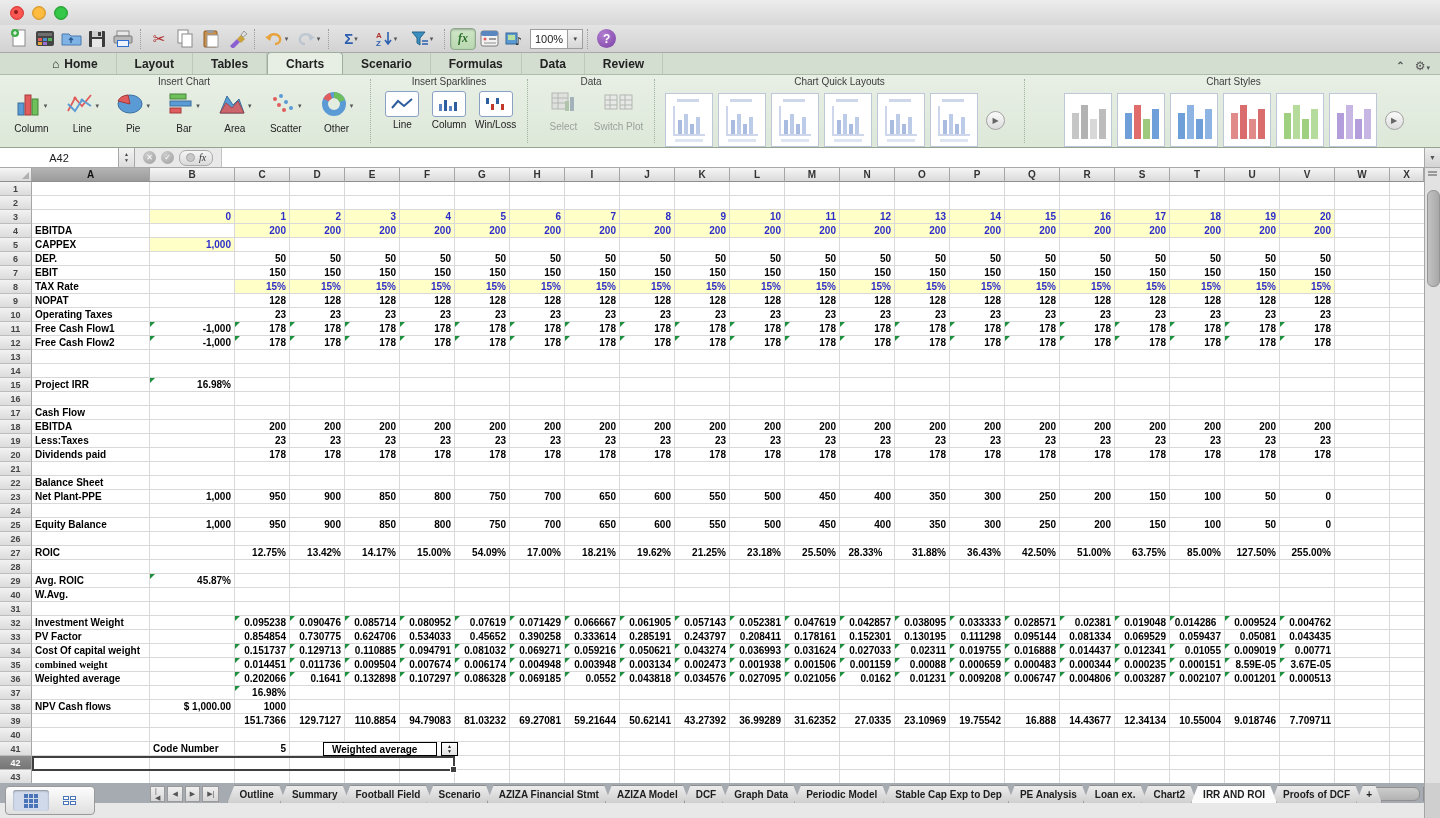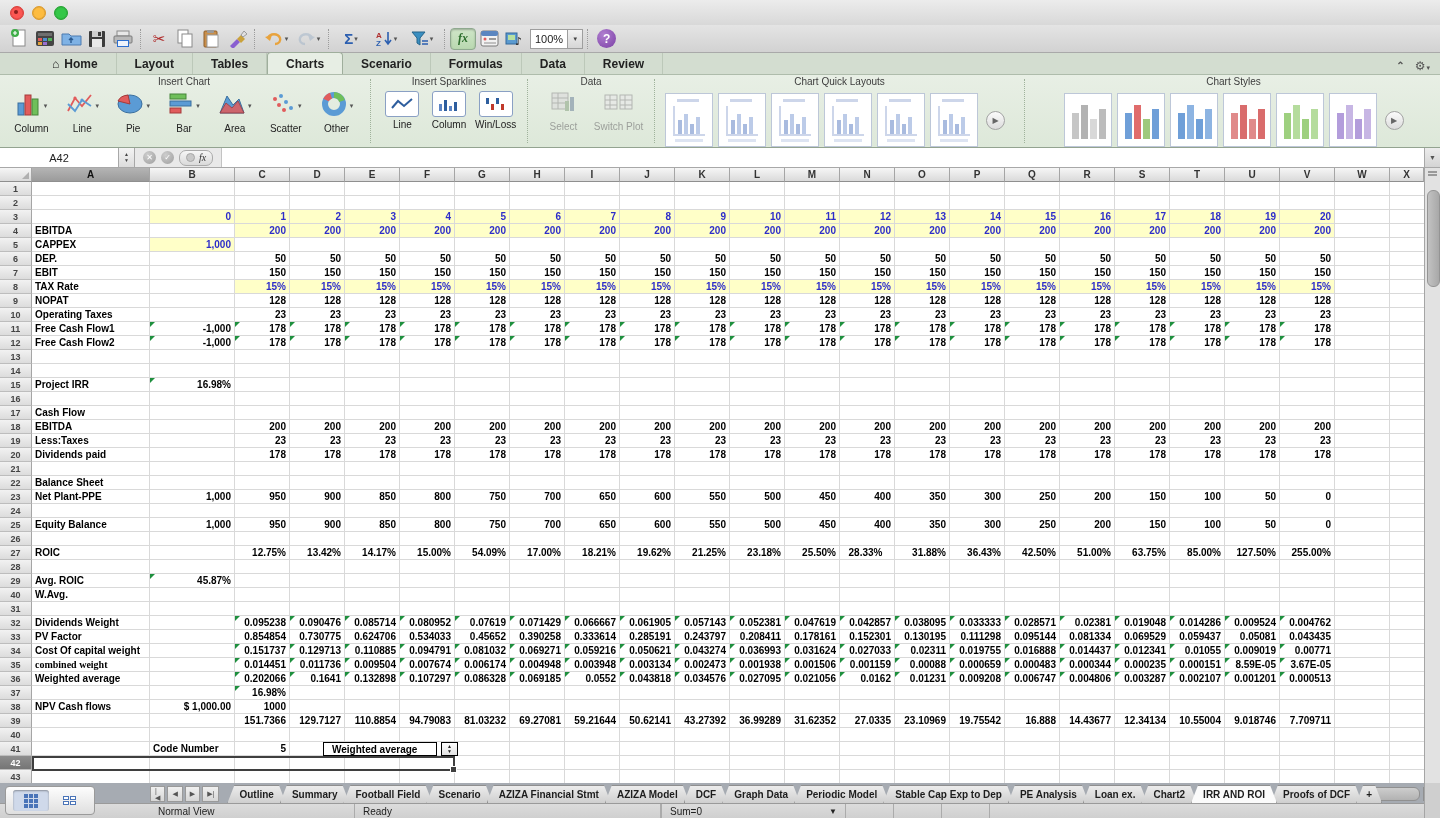--- a/index.html
+++ b/index.html
@@ -1452,40 +1452,40 @@
         <div class="c num" style="width: 55px;"></div>
         <div class="c num" style="width: 55px;"></div>
         <div class="c num" style="width: 55px;"></div>
         <div class="c num" style="width: 55px;"></div>
         <div class="c num" style="width: 55px;"></div>
         <div class="c" style="width: 55px;"></div>
         <div class="c" style="width: 34px; border-right: none;"></div>
       </div>
       <div class="g-row">
         <div class="rowhdr">32</div>
-        <div class="c lab" style="width: 118px;">Dividends Weight</div>
+        <div class="c lab" style="width: 118px;">Investment Weight</div>
         <div class="c num" style="width: 85px;"></div>
         <div class="c num flag" style="width: 55px;">0.095238</div>
         <div class="c num flag" style="width: 55px;">0.090476</div>
         <div class="c num flag" style="width: 55px;">0.085714</div>
         <div class="c num flag" style="width: 55px;">0.080952</div>
         <div class="c num flag" style="width: 55px;">0.07619</div>
         <div class="c num flag" style="width: 55px;">0.071429</div>
         <div class="c num flag" style="width: 55px;">0.066667</div>
         <div class="c num flag" style="width: 55px;">0.061905</div>
         <div class="c num flag" style="width: 55px;">0.057143</div>
         <div class="c num flag" style="width: 55px;">0.052381</div>
         <div class="c num flag" style="width: 55px;">0.047619</div>
         <div class="c num flag" style="width: 55px;">0.042857</div>
         <div class="c num flag" style="width: 55px;">0.038095</div>
         <div class="c num flag" style="width: 55px;">0.033333</div>
         <div class="c num flag" style="width: 55px;">0.028571</div>
         <div class="c num flag" style="width: 55px;">0.02381</div>
         <div class="c num flag" style="width: 55px;">0.019048</div>
-        <div class="c num flag" style="width: 55px;">0.014286</div>
+        <div class="c num flag" style="width: 55px; text-align: center;">0.014286</div>
         <div class="c num flag" style="width: 55px;">0.009524</div>
         <div class="c num flag" style="width: 55px;">0.004762</div>
         <div class="c" style="width: 55px;"></div>
         <div class="c" style="width: 34px; border-right: none;"></div>
       </div>
       <div class="g-row">
         <div class="rowhdr">33</div>
         <div class="c lab" style="width: 118px;">PV Factor</div>
         <div class="c num" style="width: 85px;"></div>
         <div class="c num" style="width: 55px;">0.854854</div>
@@ -1841,31 +1841,15 @@
     <span class="vbtn">
         <span class="vgrid" style="grid-template-columns:repeat(2,6px);">
           <i style="background:#fff;border:1px solid #4a74b8;"></i>
           <i style="background:#fff;border:1px solid #4a74b8;"></i>
           <i style="background:#fff;border:1px solid #4a74b8;"></i>
           <i style="background:#fff;border:1px solid #4a74b8;"></i>
         </span>
       </span>
   </div>
 
-  <div class="statusbar">
-    <div class="ssec first">
-        <span>Normal View</span>
-      </div>
-    <div class="ssec ready">
-        <span>Ready</span>
-      </div>
-    <div style="width:105px;height:100%;border-right:1px solid #ababab;"></div>
-    <div class="ssec sum">
-        <span>Sum=0</span>
-        <span class="sarr">▼</span>
-      </div>
-    <div class="ssec" style="width:48px;"></div>
-    <div class="ssec" style="width:48px;"></div>
-    <div class="ssec" style="width:48px;"></div>
-  </div>
   <div class="corner-br"></div>
 
 </div>
 
 </body></html>

